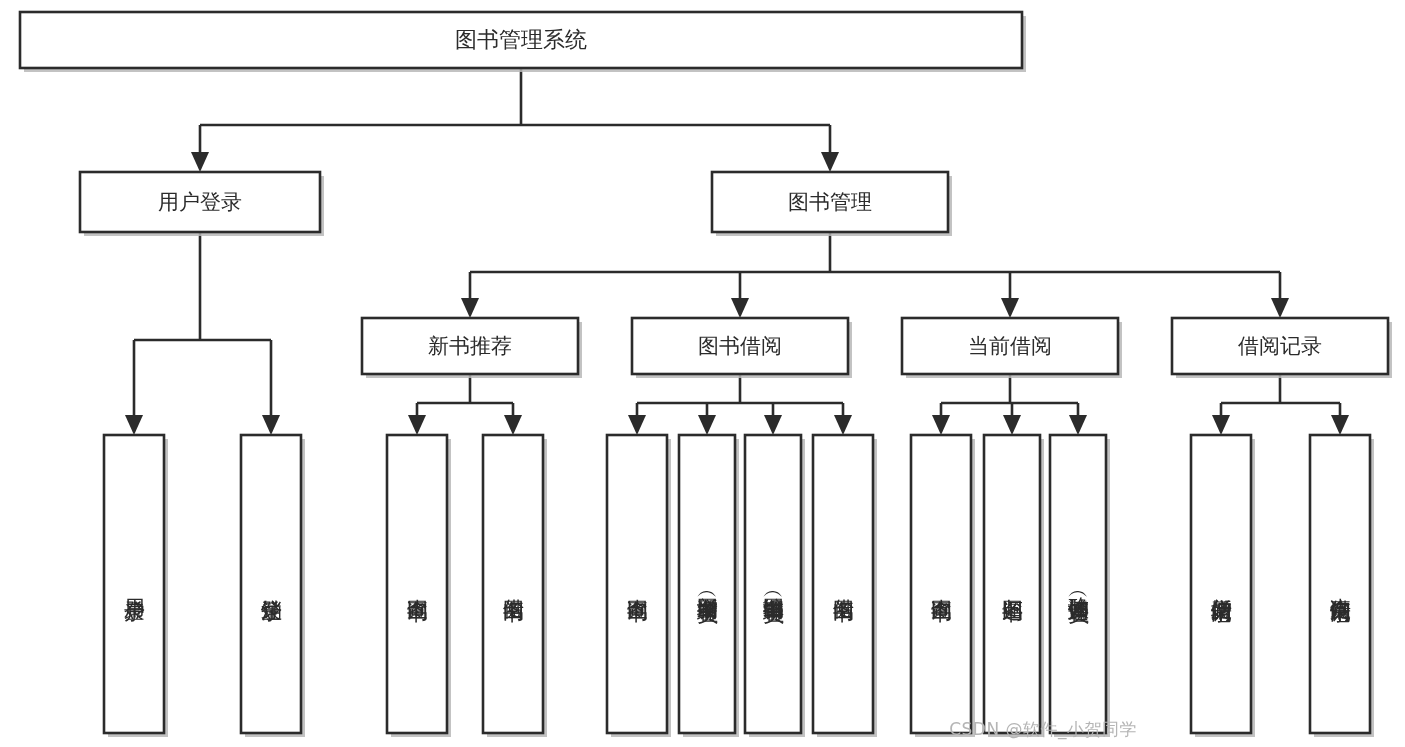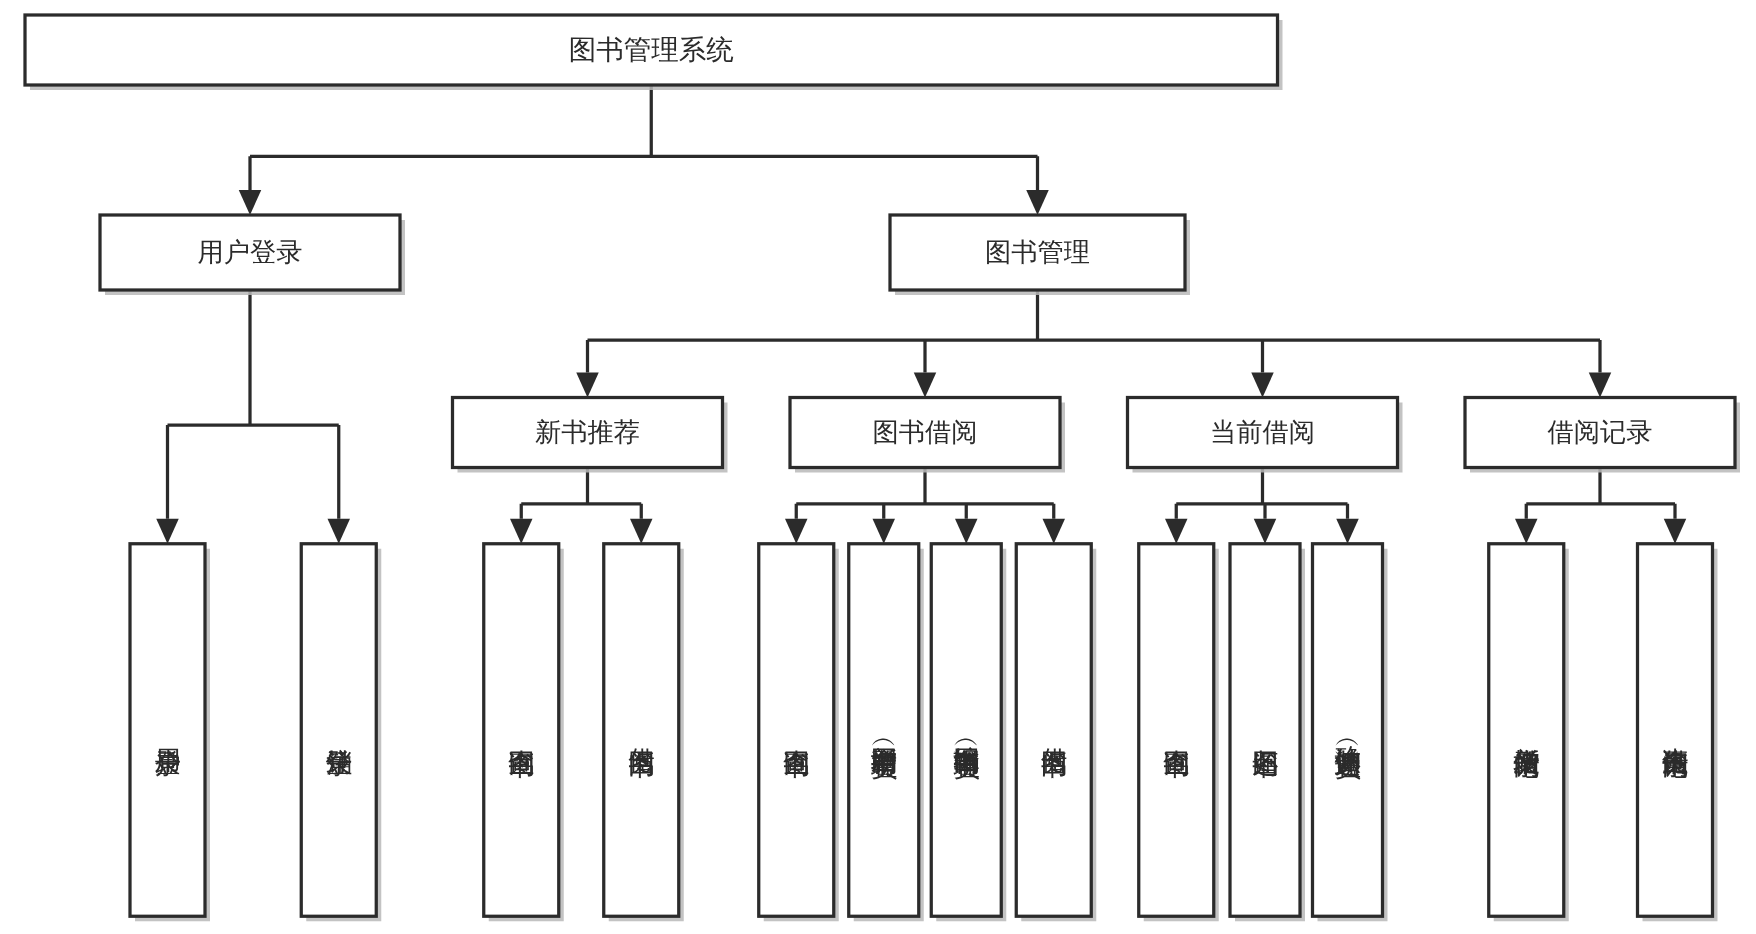--- a/index.html
+++ b/index.html
@@ -234,13 +234,14 @@
       <div class="vlabel-wrap" style="left: 1050px; top: 435px; width: 56px; height: 298px;">
         <div class="vlabel-text">确认归还（管理员）</div>
       </div>
       <div class="vlabel-wrap" style="left: 1191px; top: 435px; width: 60px; height: 298px;">
         <div class="vlabel-text">新增借阅记录</div>
       </div>
       <div class="vlabel-wrap" style="left: 1310px; top: 435px; width: 60px; height: 298px;">
         <div class="vlabel-text">查询借阅记录</div>
       </div>
     </div>
+  <div class="watermark">CSDN @软件_小贺同学</div>
 </div>
 
 </body></html>

